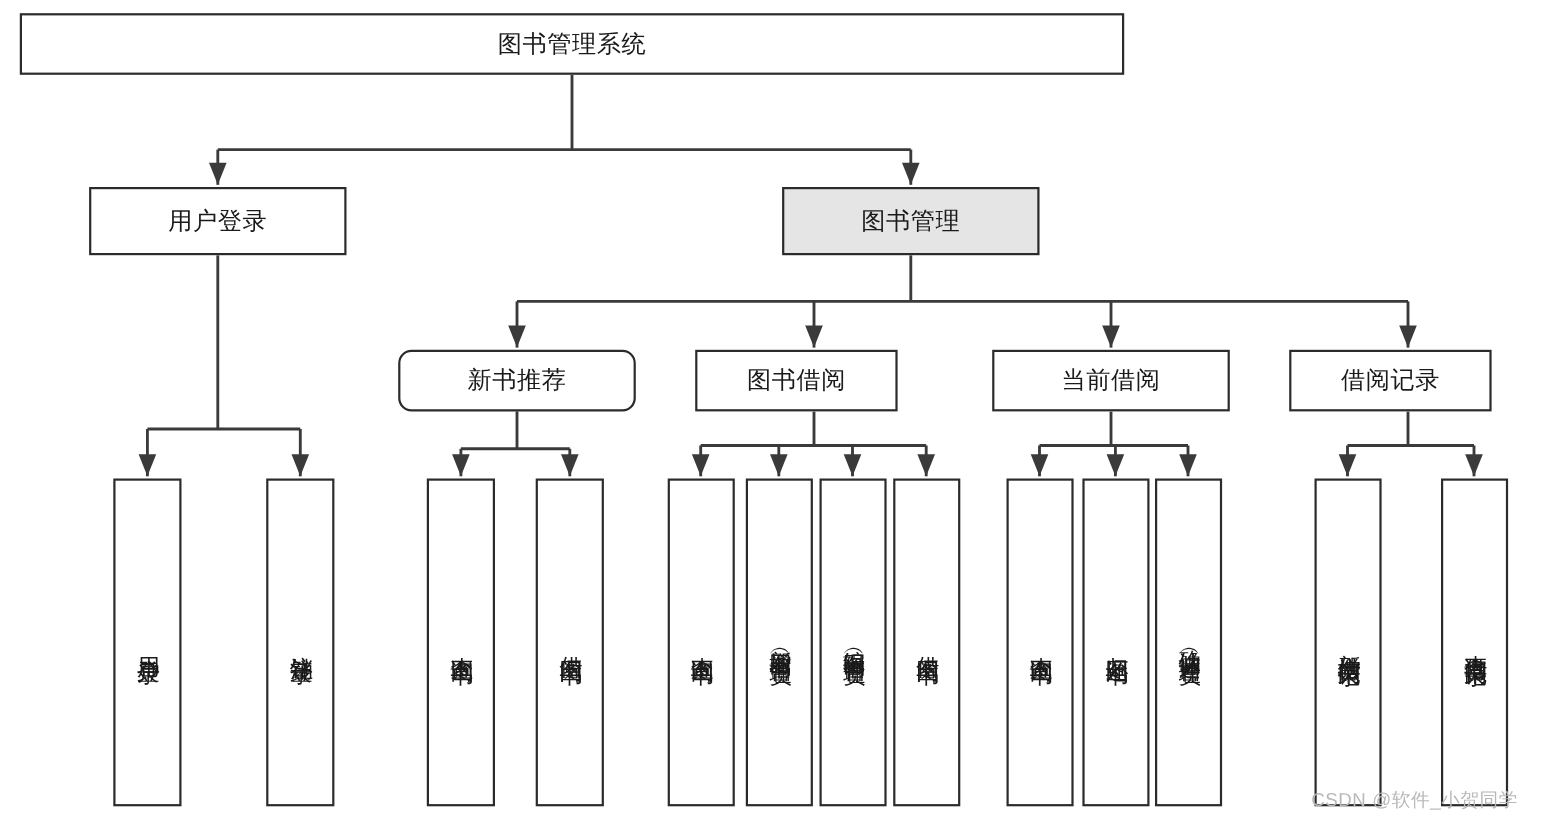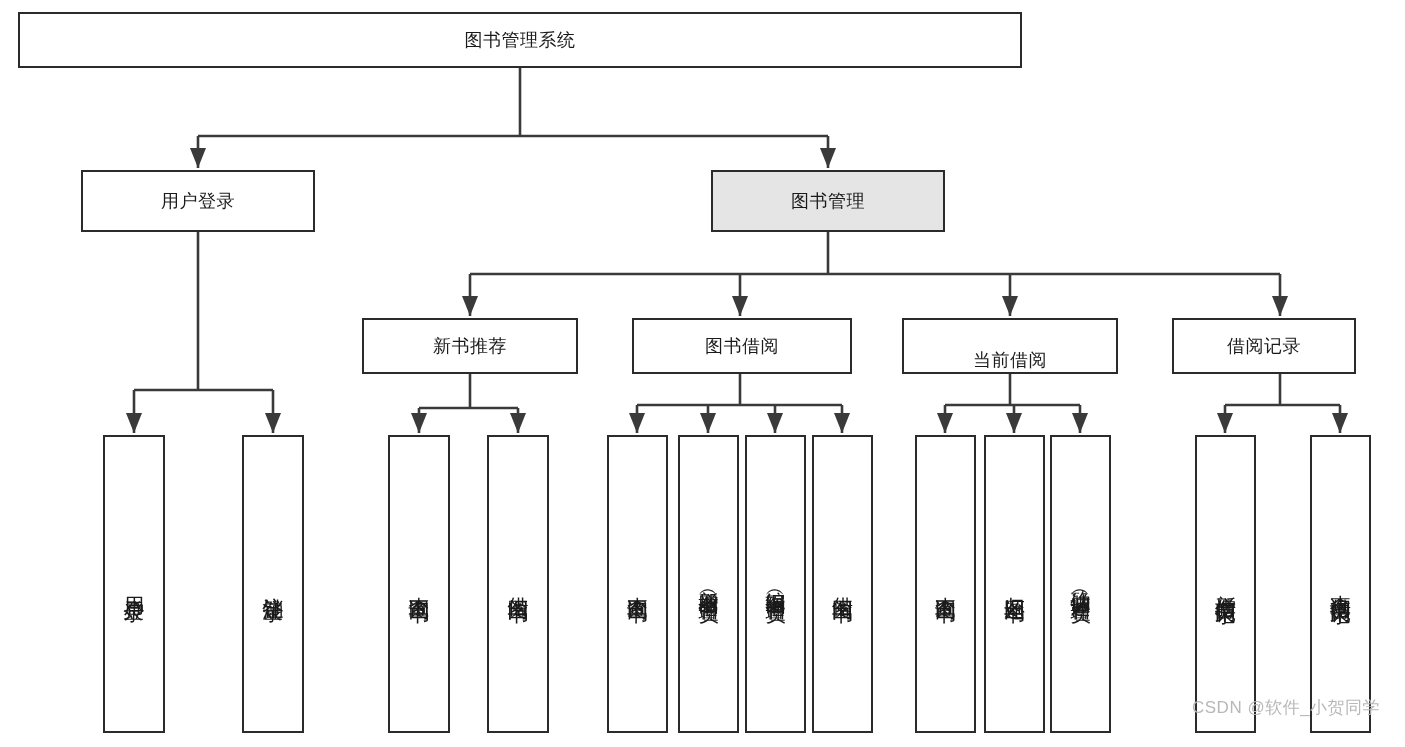--- a/index.html
+++ b/index.html
@@ -28,21 +28,21 @@
     position: absolute;
     box-sizing: border-box;
     background: #ffffff;
     border: 2px solid #2b2b2b;
     display: flex;
     align-items: center;
     justify-content: center;
     color: #1a1a1a;
   }
   .node.horiz {
-    font-size: 18px;
+    font-size: 22px;
     letter-spacing: 0.5px;
   }
   .node.vert {
     writing-mode: vertical-rl;
     text-orientation: upright;
     font-size: 21px;
     line-height: 1.05;
     letter-spacing: 2px;
     padding-top: 6px;
     padding-bottom: 6px;
@@ -127,27 +127,27 @@
   <div id="node-layer">
       <div class="node horiz" style="left: 18px; top: 12px; width: 1004px; height: 56px; border-color: rgb(43, 43, 43); background: rgb(255, 255, 255); color: rgb(26, 26, 26);">
         <span class="hlabel">图书管理系统</span>
       </div>
       <div class="node horiz" style="left: 81px; top: 170px; width: 234px; height: 62px; border-color: rgb(43, 43, 43); background: rgb(255, 255, 255); color: rgb(26, 26, 26);">
         <span class="hlabel">用户登录</span>
       </div>
       <div class="node horiz" style="left: 711px; top: 170px; width: 234px; height: 62px; border-color: rgb(43, 43, 43); background: #e5e5e5; color: rgb(26, 26, 26);">
         <span class="hlabel">图书管理</span>
       </div>
-      <div class="node horiz" style="left: 362px; top: 318px; width: 216px; height: 56px; border-color: rgb(43, 43, 43); background: rgb(255, 255, 255); color: rgb(26, 26, 26);">
+      <div class="node horiz" style="left: 362px; top: 318px; width: 216px; height: 56px; border-color: rgb(43, 43, 43); background: rgb(255, 255, 255); color: rgb(26, 26, 26); border-radius: 12px;">
         <span class="hlabel">新书推荐</span>
       </div>
-      <div class="node horiz" style="left: 632px; top: 318px; width: 220px; height: 56px; border-color: rgb(43, 43, 43); background: rgb(255, 255, 255); color: rgb(26, 26, 26);">
+      <div class="node horiz" style="left: 632px; top: 318px; width: 184px; height: 56px; border-color: rgb(43, 43, 43); background: rgb(255, 255, 255); color: rgb(26, 26, 26);">
         <span class="hlabel">图书借阅</span>
       </div>
-      <div class="node horiz" style="left: 902px; top: 318px; width: 216px; height: 56px; border-color: rgb(43, 43, 43); background: rgb(255, 255, 255); color: rgb(26, 26, 26); align-items: flex-end;">
+      <div class="node horiz" style="left: 902px; top: 318px; width: 216px; height: 56px; border-color: rgb(43, 43, 43); background: rgb(255, 255, 255); color: rgb(26, 26, 26);">
         <span class="hlabel">当前借阅</span>
       </div>
       <div class="node horiz" style="left: 1172px; top: 318px; width: 184px; height: 56px; border-color: rgb(43, 43, 43); background: rgb(255, 255, 255); color: rgb(26, 26, 26);">
         <span class="hlabel">借阅记录</span>
       </div>
       <div class="node vert" style="left: 103px; top: 435px; width: 62px; height: 298px; border-color: rgb(43, 43, 43); background: rgb(255, 255, 255); color: rgb(26, 26, 26);">
         <span class="vlabel">用户登录</span>
       </div>
       <div class="node vert" style="left: 242px; top: 435px; width: 62px; height: 298px; border-color: rgb(43, 43, 43); background: rgb(255, 255, 255); color: rgb(26, 26, 26);">
         <span class="vlabel">注销登录</span>
@@ -180,15 +180,15 @@
         <span class="vlabel">确认归还（管理员）</span>
       </div>
       <div class="node vert" style="left: 1195px; top: 435px; width: 61px; height: 298px; border-color: rgb(43, 43, 43); background: rgb(255, 255, 255); color: rgb(26, 26, 26);">
         <span class="vlabel">新增借阅记录</span>
       </div>
       <div class="node vert" style="left: 1310px; top: 435px; width: 61px; height: 298px; border-color: rgb(43, 43, 43); background: rgb(255, 255, 255); color: rgb(26, 26, 26);">
         <span class="vlabel">查询借阅记录</span>
       </div>
     </div>
 
-  <div class="watermark" style="left:1192px; top:696px;">CSDN @软件_小贺同学</div>
+  <div class="watermark" style="left:1192px; top:716px;">CSDN @软件_小贺同学</div>
 
 </div>
 
 </body></html>

